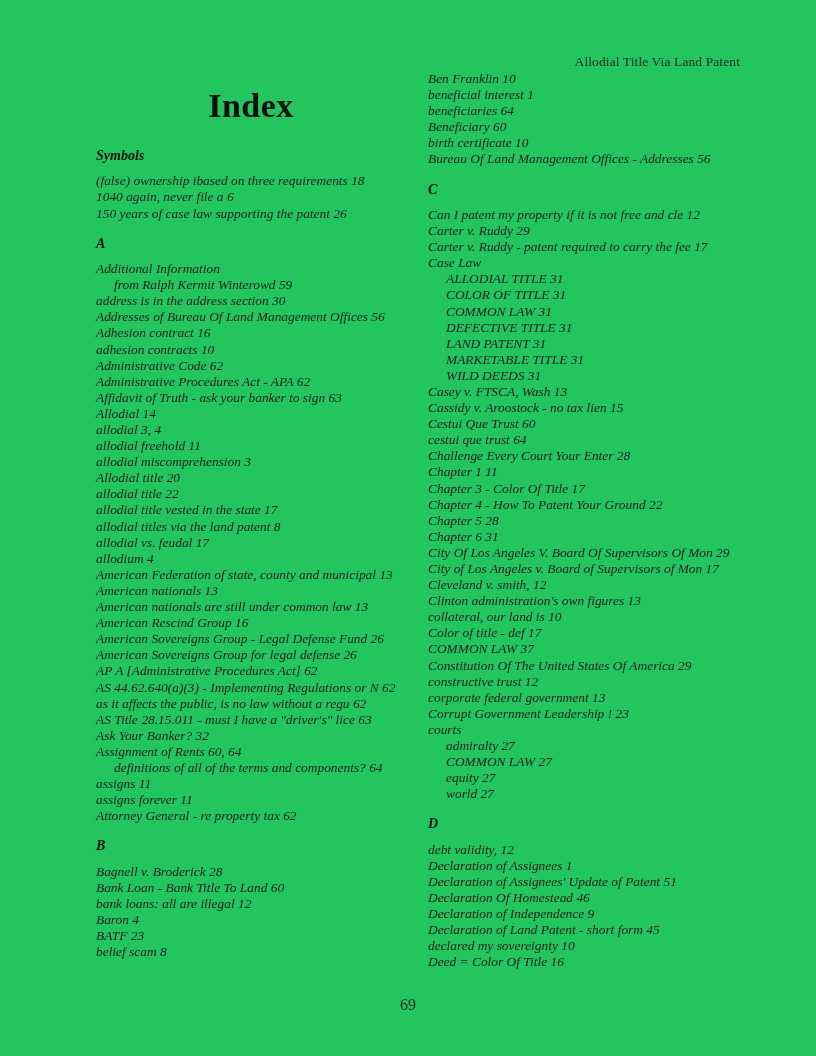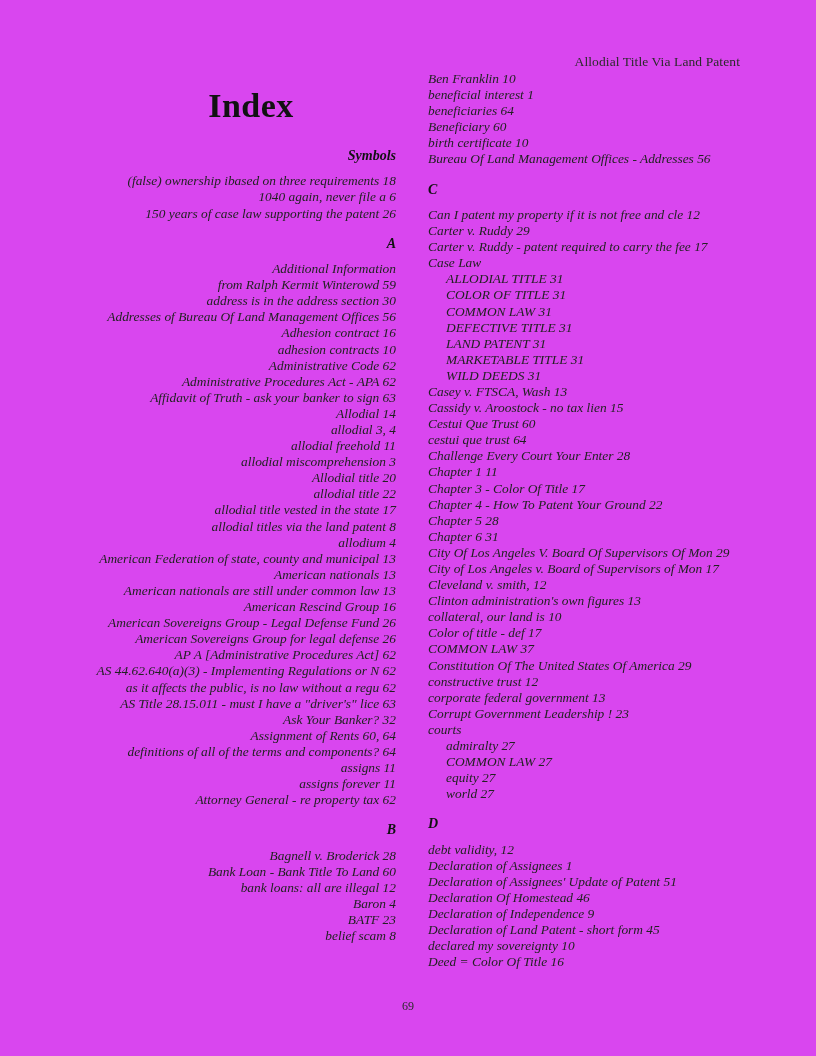--- a/index.html
+++ b/index.html
@@ -4,21 +4,21 @@
 <style>
   html, body {
     margin: 0;
     padding: 0;
     background: #ffffff;
   }
   .page {
     position: relative;
     width: 816px;
     height: 1056px;
-    background: #d946ef;
+    background: #22c55e;
     font-family: "Liberation Serif", "DejaVu Serif", serif;
     color: #1a1a1a;
     overflow: hidden;
   }
 
   
   .running-header {
     position: absolute;
     top: 54px;
     right: 76px;
@@ -47,21 +47,21 @@
     top: 50px;
     left: 96px;
     width: 650px;
   }
   .col {
     position: absolute;
     top: 0;
     width: 300px;
     font-style: italic;
   }
-  .col-left  { left: 0px; text-align: right; }
+  .col-left  { left: 0px; }
   .col-right { left: 332px; }
 
   .col-left  .col-inner { padding-top: 98px; }
   .col-right .col-inner { padding-top: 21px; }
 
   .letter-heading {
     font-size: 14px;
     font-weight: bold;
     color: #111111;
     margin: 14px 0 10px 0;
@@ -78,21 +78,21 @@
   .entry.sub {
     padding-left: 18px;
   }
 
   .page-number {
     position: absolute;
     bottom: 42px;
     left: 0;
     width: 816px;
     text-align: center;
-    font-size: 12px;
+    font-size: 16px;
     color: #2b2b2b;
   }
 </style>
 </head>
 <body>
 
 <div class="page">
 
   <div class="running-header">Allodial Title Via Land Patent</div>
 
@@ -116,20 +116,21 @@
           <div class="entry">Administrative Procedures Act - APA  62</div>
           <div class="entry">Affidavit of Truth - ask your banker to sign  63</div>
           <div class="entry">Allodial  14</div>
           <div class="entry">allodial  3,  4</div>
           <div class="entry">allodial freehold  11</div>
           <div class="entry">allodial miscomprehension  3</div>
           <div class="entry">Allodial title  20</div>
           <div class="entry">allodial title  22</div>
           <div class="entry">allodial title vested in the state  17</div>
           <div class="entry">allodial titles via the land patent  8</div>
+          <div class="entry">allodial vs. feudal  17</div>
           <div class="entry">allodium  4</div>
           <div class="entry">American Federation of state, county and municipal  13</div>
           <div class="entry">American nationals  13</div>
           <div class="entry">American nationals are still under common law  13</div>
           <div class="entry">American Rescind Group  16</div>
           <div class="entry">American Sovereigns Group - Legal Defense Fund  26</div>
           <div class="entry">American Sovereigns Group for legal defense  26</div>
           <div class="entry">AP A [Administrative Procedures Act]  62</div>
           <div class="entry">AS 44.62.640(a)(3) - Implementing Regulations or N  62</div>
           <div class="entry">as it affects the public, is no law without a regu  62</div>

